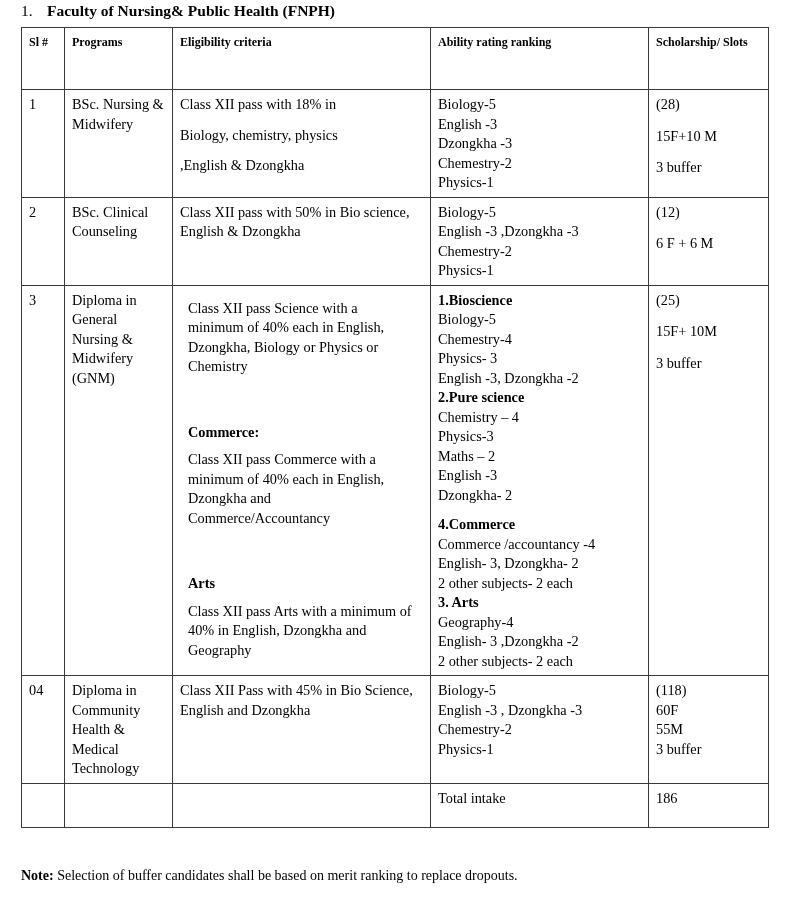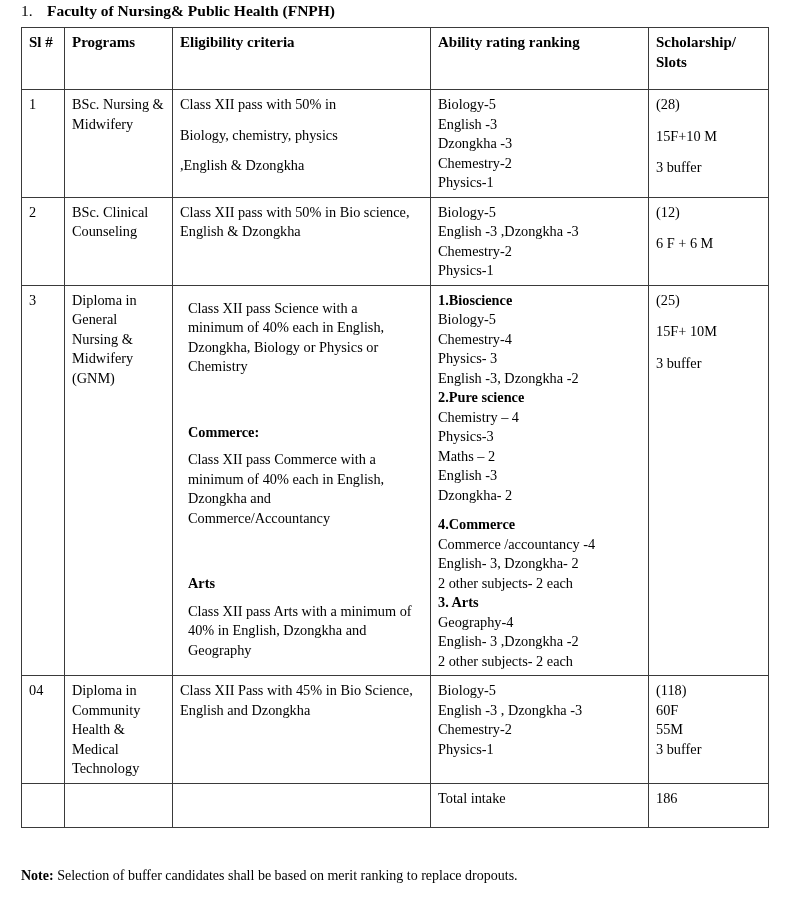--- a/index.html
+++ b/index.html
@@ -53,21 +53,21 @@
     border: 1px solid #3a3a3a;
     vertical-align: top;
     padding: 5px 6px 4px 7px;
     font-size: 14.3px;
     line-height: 19.5px;
     text-align: left;
     font-weight: normal;
   }
   table.matrix thead th {
     font-weight: bold;
-    font-size: 15px;
+    font-size: 12px;
     height: 52px;
     vertical-align: top;
     padding-top: 5px;
   }
 
   col.c1 { width: 43px; }
   col.c2 { width: 108px; }
   col.c3 { width: 258px; }
   col.c4 { width: 218px; }
   col.c5 { width: 120px; }
@@ -141,21 +141,21 @@
         <th>Ability rating ranking</th>
         <th>Scholarship/ Slots</th>
       </tr>
     </thead>
     <tbody>
 
       <tr>
         <td class="sl">1</td>
         <td class="prog">BSc. Nursing &amp; Midwifery</td>
         <td class="elig loose-lines">
-          <p>Class XII  pass  with 50% in</p>
+          <p>Class XII  pass  with 18% in</p>
           <p>Biology, chemistry, physics</p>
           <p>,English &amp; Dzongkha</p>
         </td>
         <td class="pts tight-lines">
           <p>Biology-5</p>
           <p>English -3</p>
           <p>Dzongkha -3</p>
           <p>Chemestry-2</p>
           <p>Physics-1</p>
         </td>

